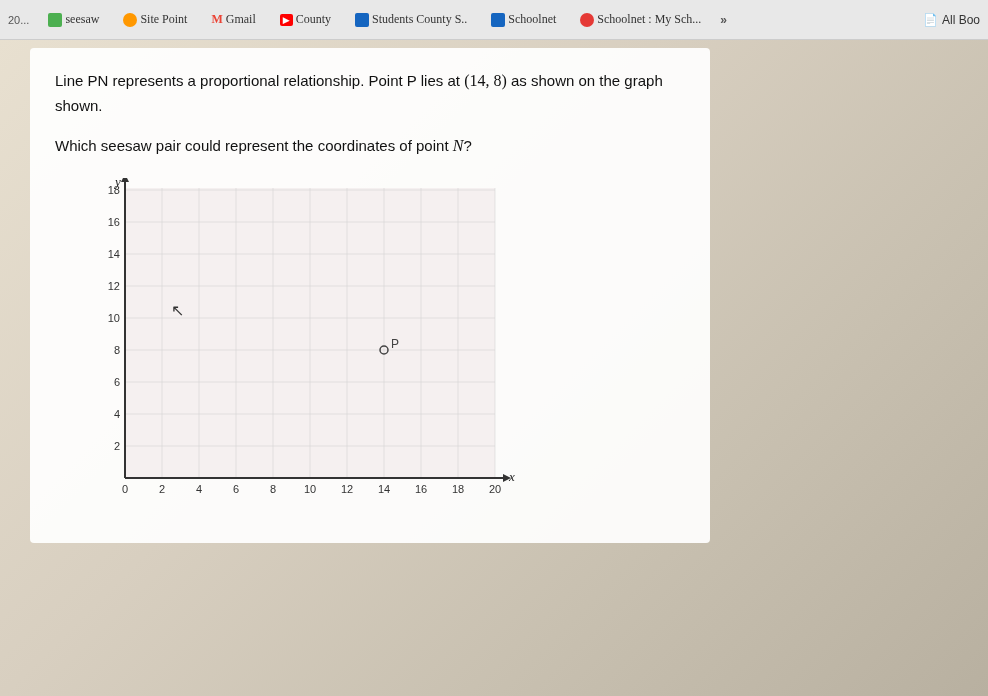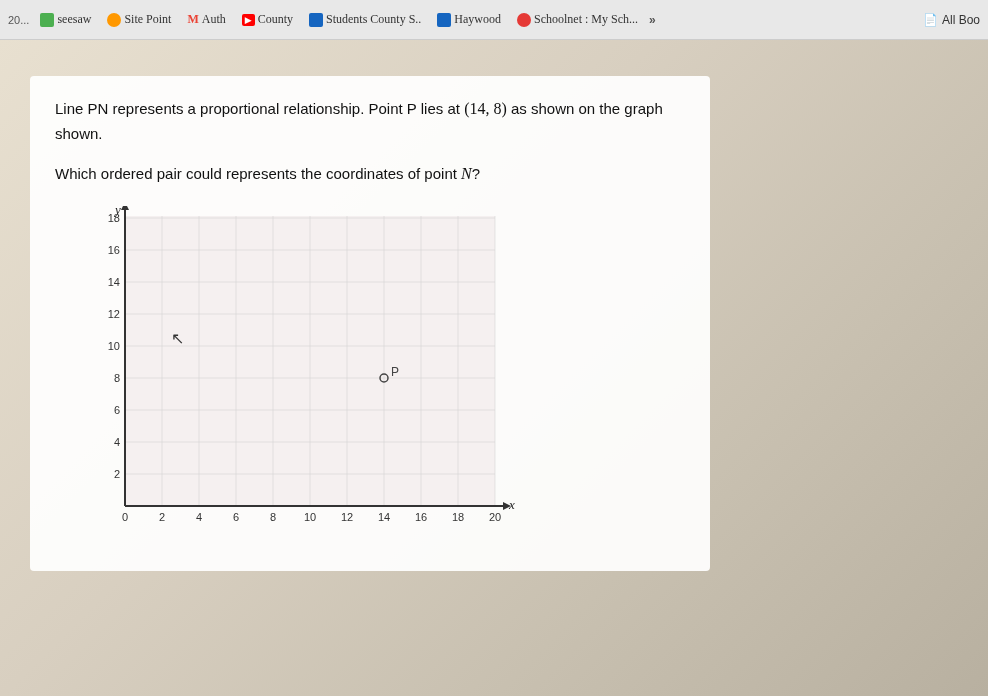--- a/index.html
+++ b/index.html
@@ -12,21 +12,21 @@
     }
 
     
     .browser-toolbar {
       display: flex;
       align-items: center;
       background: #e8e8e8;
       border-bottom: 1px solid #ccc;
       height: 40px;
       padding: 0 8px;
-      gap: 6px;
+      gap: 14px;
       font-size: 12px;
       color: #333;
       white-space: nowrap;
       overflow: hidden;
     }
 
     .toolbar-item {
       display: flex;
       align-items: center;
       gap: 3px;
@@ -59,21 +59,21 @@
       align-items: center;
       gap: 4px;
     }
 
     
     .main-content {
       width: 988px;
       height: calc(696px - 40px);
       background: linear-gradient(135deg, #e8e0d0 0%, #d8cfc0 40%, #c8c0b0 70%, #b8b0a0 100%);
       position: relative;
-      padding: 36px 30px;
+      padding: 8px 30px;
     }
 
     
     .question-box {
       background: rgba(255,255,255,0.92);
       border-radius: 4px;
       padding: 20px 25px 25px 25px;
       max-width: 680px;
       font-size: 15px;
       line-height: 1.5;
@@ -115,36 +115,36 @@
     <span>seesaw</span>
   </div>
 
   <div class="toolbar-item">
     <span class="toolbar-favicon fav-siteauth" style="background:#FF9800; border-radius:50%;"></span>
     <span>Site Point</span>
   </div>
 
   <div class="toolbar-item">
     <span style="font-size:12px; color:#EA4335; font-weight:bold;">M</span>
-    <span>Auth</span>
+    <span>Gmail</span>
   </div>
 
   <div class="toolbar-item">
     <span style="background:#FF0000; color:white; font-size:9px; padding:1px 3px; border-radius:2px;">▶</span>
     <span>County</span>
   </div>
 
   <div class="toolbar-item">
     <span style="background:#1565C0; width:14px; height:14px; display:inline-block; border-radius:2px;"></span>
     <span>Students County S..</span>
   </div>
 
   <div class="toolbar-item">
     <span style="background:#1565C0; width:14px; height:14px; display:inline-block; border-radius:2px;"></span>
-    <span>Haywood</span>
+    <span>Schoolnet</span>
   </div>
 
   <div class="toolbar-item">
     <span style="background:#E53935; width:14px; height:14px; display:inline-block; border-radius:50%;"></span>
     <span>Schoolnet : My Sch...</span>
   </div>
 
   <span class="toolbar-more">»</span>
 
   <div class="toolbar-bookmarks">
@@ -155,21 +155,21 @@
 
 <div class="main-content">
   <div class="question-box">
 
     <div class="question-text-main">
       <span>Line PN represents a proportional relationship. Point P lies at </span><span style="font-family: 'Times New Roman', serif; font-size:16px;">(14, 8)</span><span> as shown on the graph</span><br>
       <span>shown.</span>
     </div>
 
     <div class="question-subtext">
-      <span>Which ordered pair could represents the coordinates of point </span><span style="font-style:italic; font-family: 'Times New Roman', serif; font-size:16px;">N</span><span>?</span>
+      <span>Which seesaw pair could represent the coordinates of point </span><span style="font-style:italic; font-family: 'Times New Roman', serif; font-size:16px;">N</span><span>?</span>
     </div>
 
     <div class="graph-container">
       <svg class="graph" width="440" height="340" viewBox="0 0 440 340">
 
         <rect x="40" y="10" width="370" height="290" fill="#f5f0f0" stroke="none"></rect>
 
         <g stroke="#ccc" stroke-width="0.5">
           <line x1="77" y1="10" x2="77" y2="300"></line>
           <line x1="114" y1="10" x2="114" y2="300"></line>

